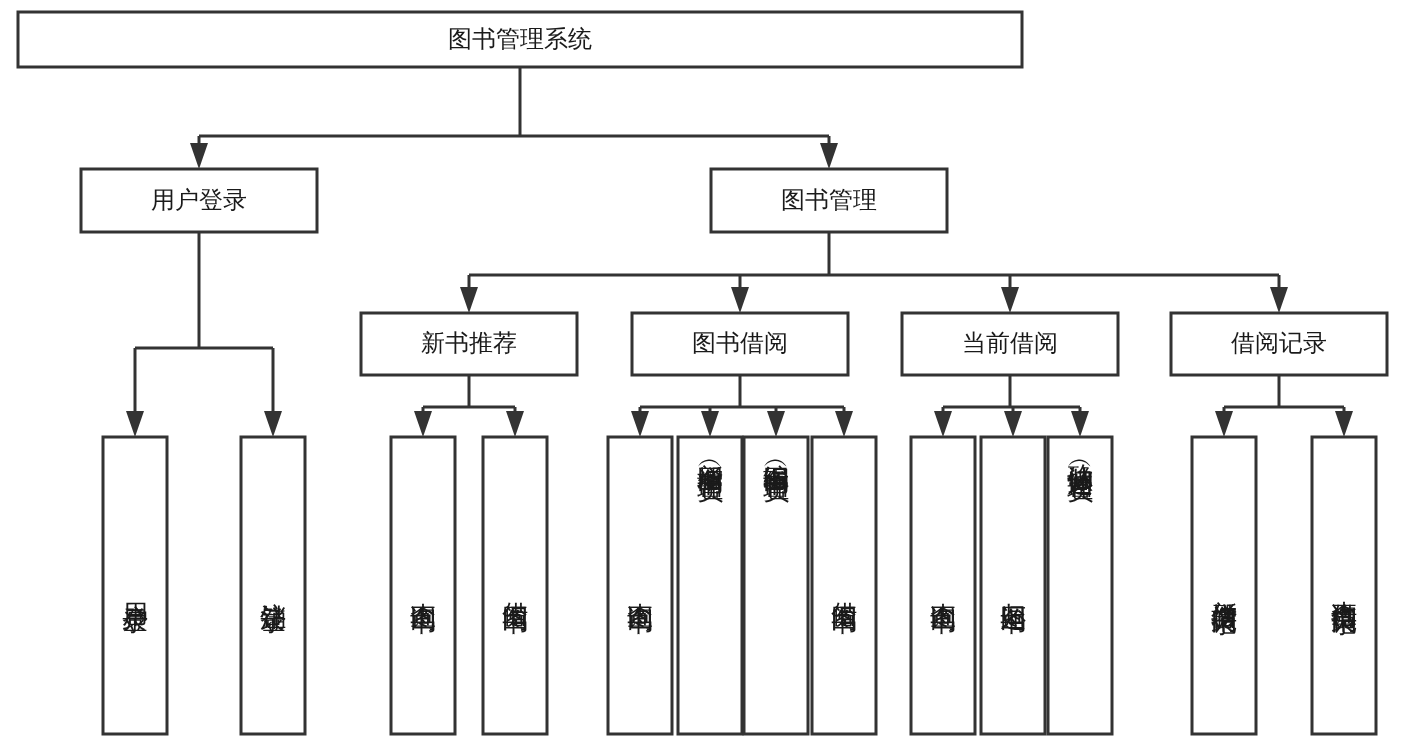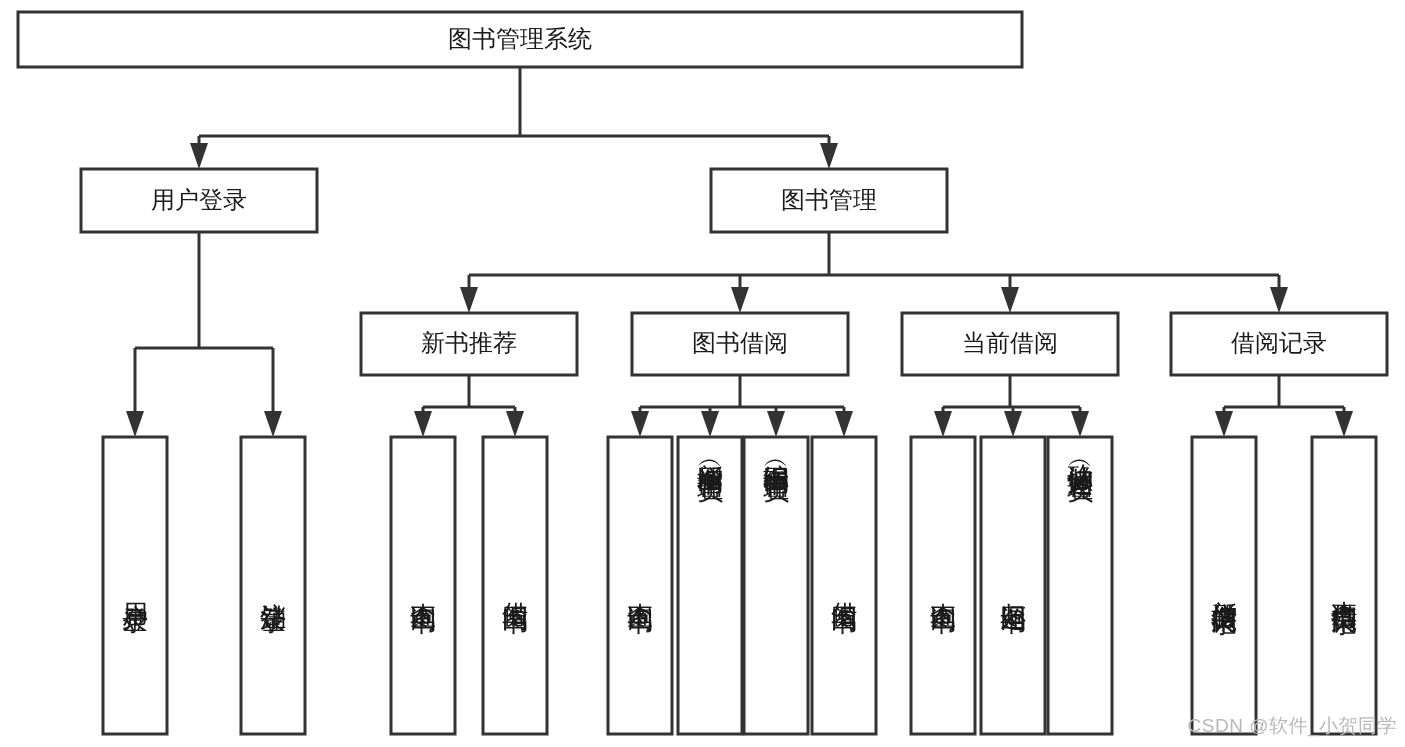--- a/index.html
+++ b/index.html
@@ -246,14 +246,13 @@
         <span class="vtext">确认归还（管理员）</span>
       </div>
       <div class="vtext-box" style="left: 1192px; top: 437px; width: 64px; height: 297px;">
         <span class="vtext">新增借阅记录</span>
       </div>
       <div class="vtext-box" style="left: 1312px; top: 437px; width: 64px; height: 297px;">
         <span class="vtext">查询借阅记录</span>
       </div>
     </div>
 
-  <div class="watermark">CSDN @软件_小贺同学</div>
 </div>
 
 </body></html>

